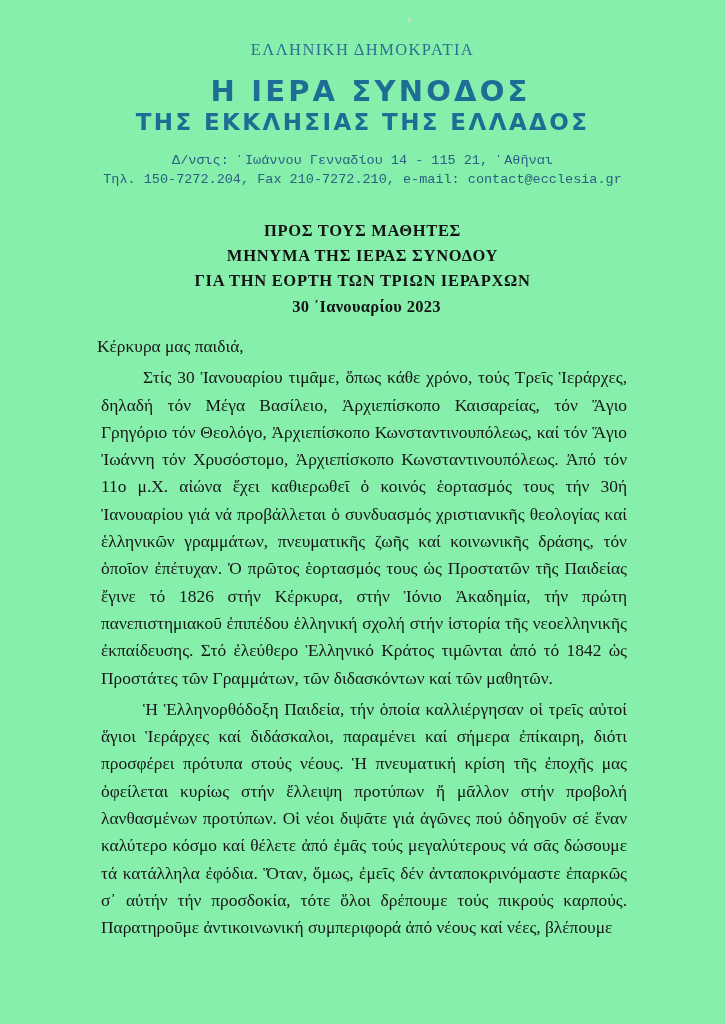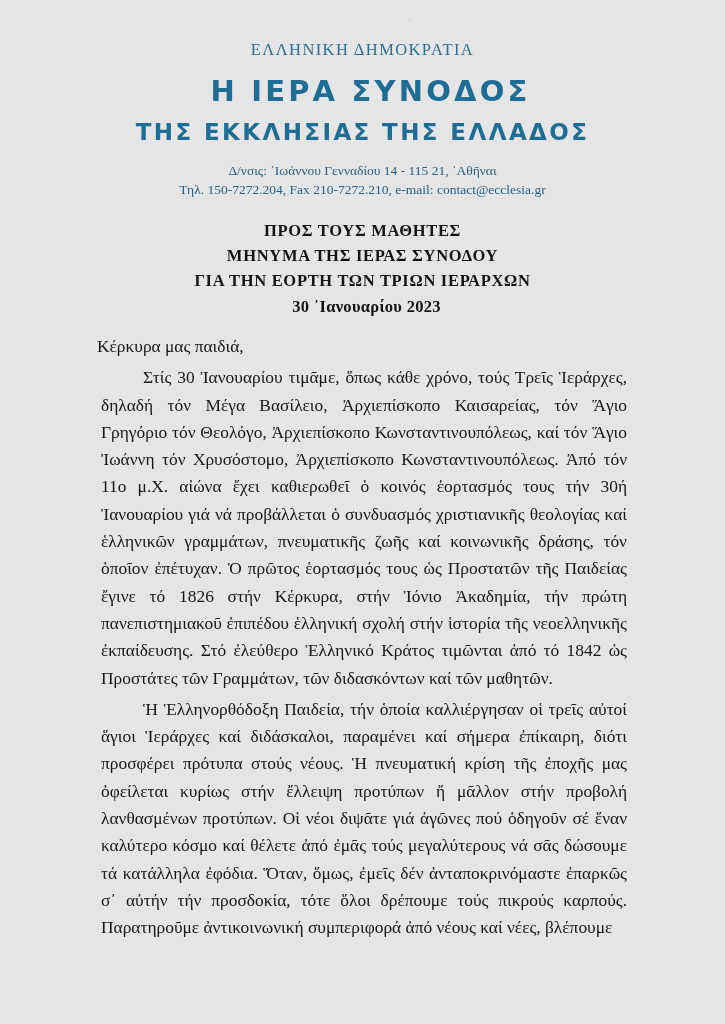--- a/index.html
+++ b/index.html
@@ -11,21 +11,21 @@
   body {
     font-family: "Liberation Serif", "DejaVu Serif", serif;
     color: #1c1c1c;
     -webkit-font-smoothing: antialiased;
   }
   .page {
     position: relative;
     width: 725px;
     height: 1024px;
     margin: 0 auto;
-    background: #e5e5e5;
+    background: #86efac;
     overflow: hidden;
     box-sizing: border-box;
   }
 
   
   .speck {
     position: absolute;
     left: 408px;
     top: 18px;
     width: 3px;
@@ -64,28 +64,29 @@
     white-space: nowrap;
     margin-left: 16px;
   }
   .lh-logo-2 {
     font-family: "DejaVu Sans", "Liberation Sans", sans-serif;
     font-size: 23px;
     font-weight: 700;
     letter-spacing: 2.4px;
     color: #1d6d94;
     line-height: 1.15;
-    margin-top: 12px;
+    margin-top: 2px;
     white-space: nowrap;
   }
   .lh-contact {
     margin-top: 15px;
     color: #2a5f82;
     font-size: 13.5px;
     line-height: 1.45;
+    font-family: Liberation Mono, monospace;
   }
   .lh-contact div { white-space: nowrap; }
 
   
   .msg-title {
     position: absolute;
     left: 0;
     right: 0;
     top: 218px;
     text-align: center;

